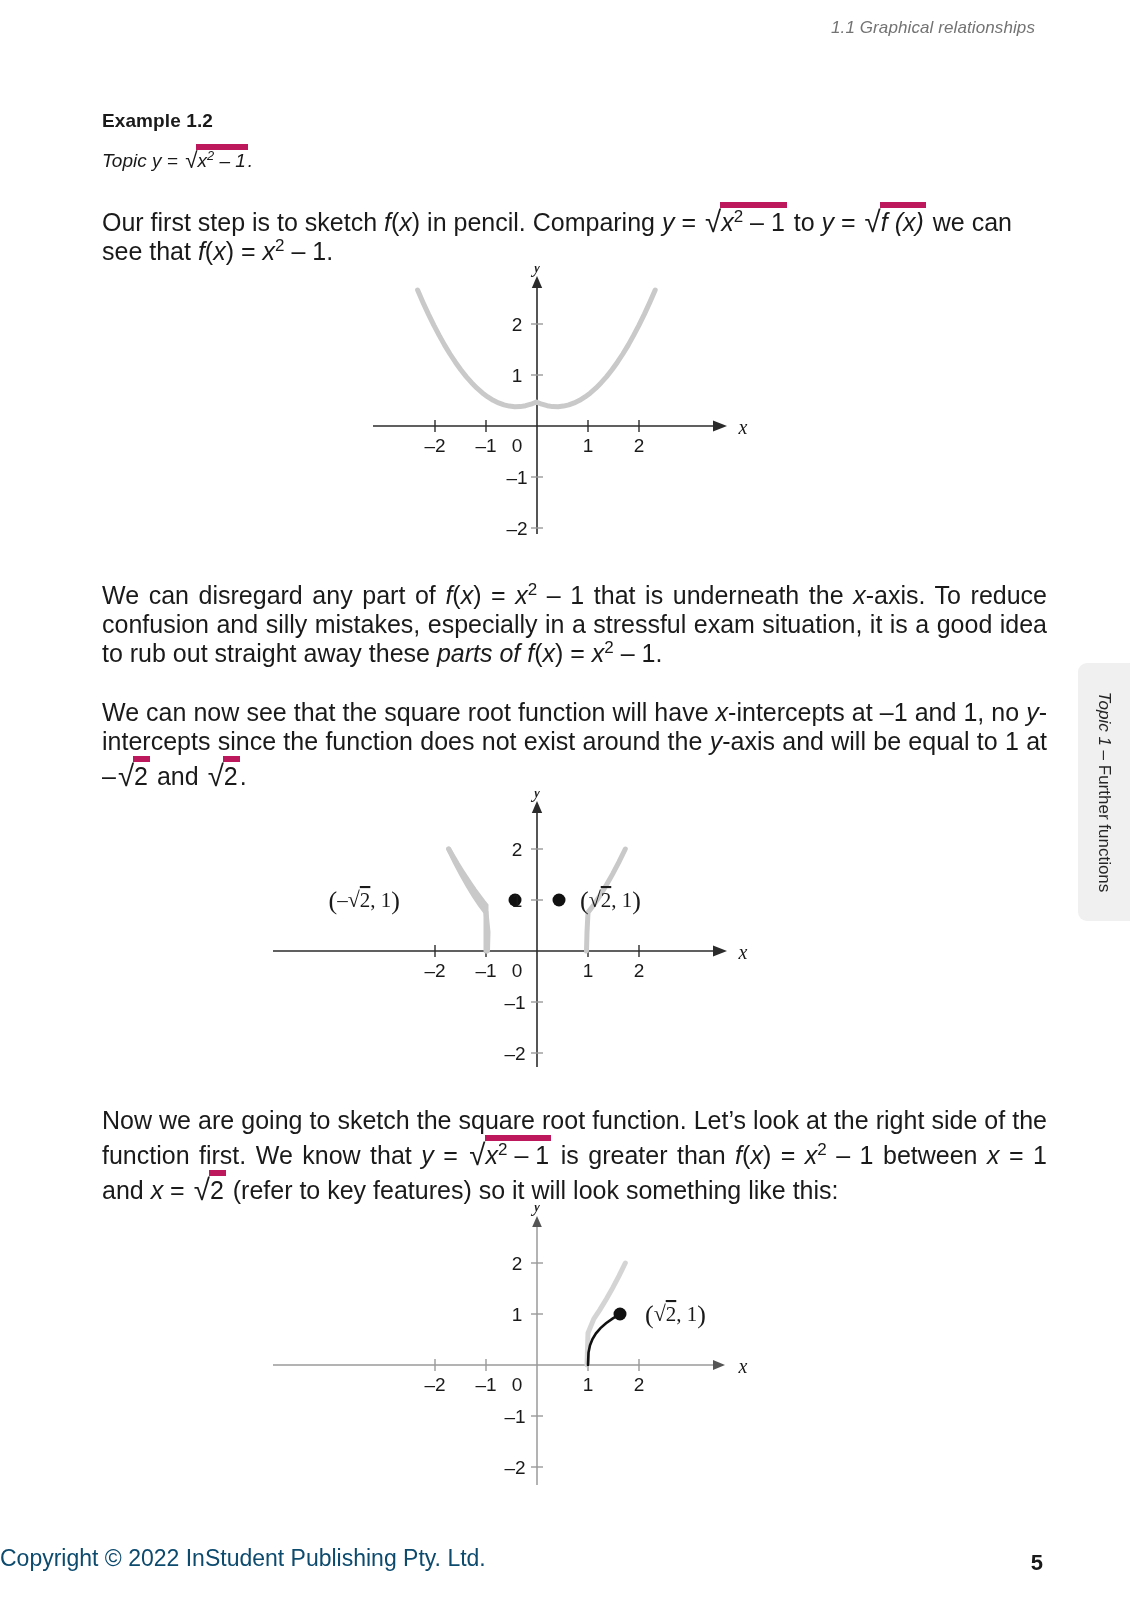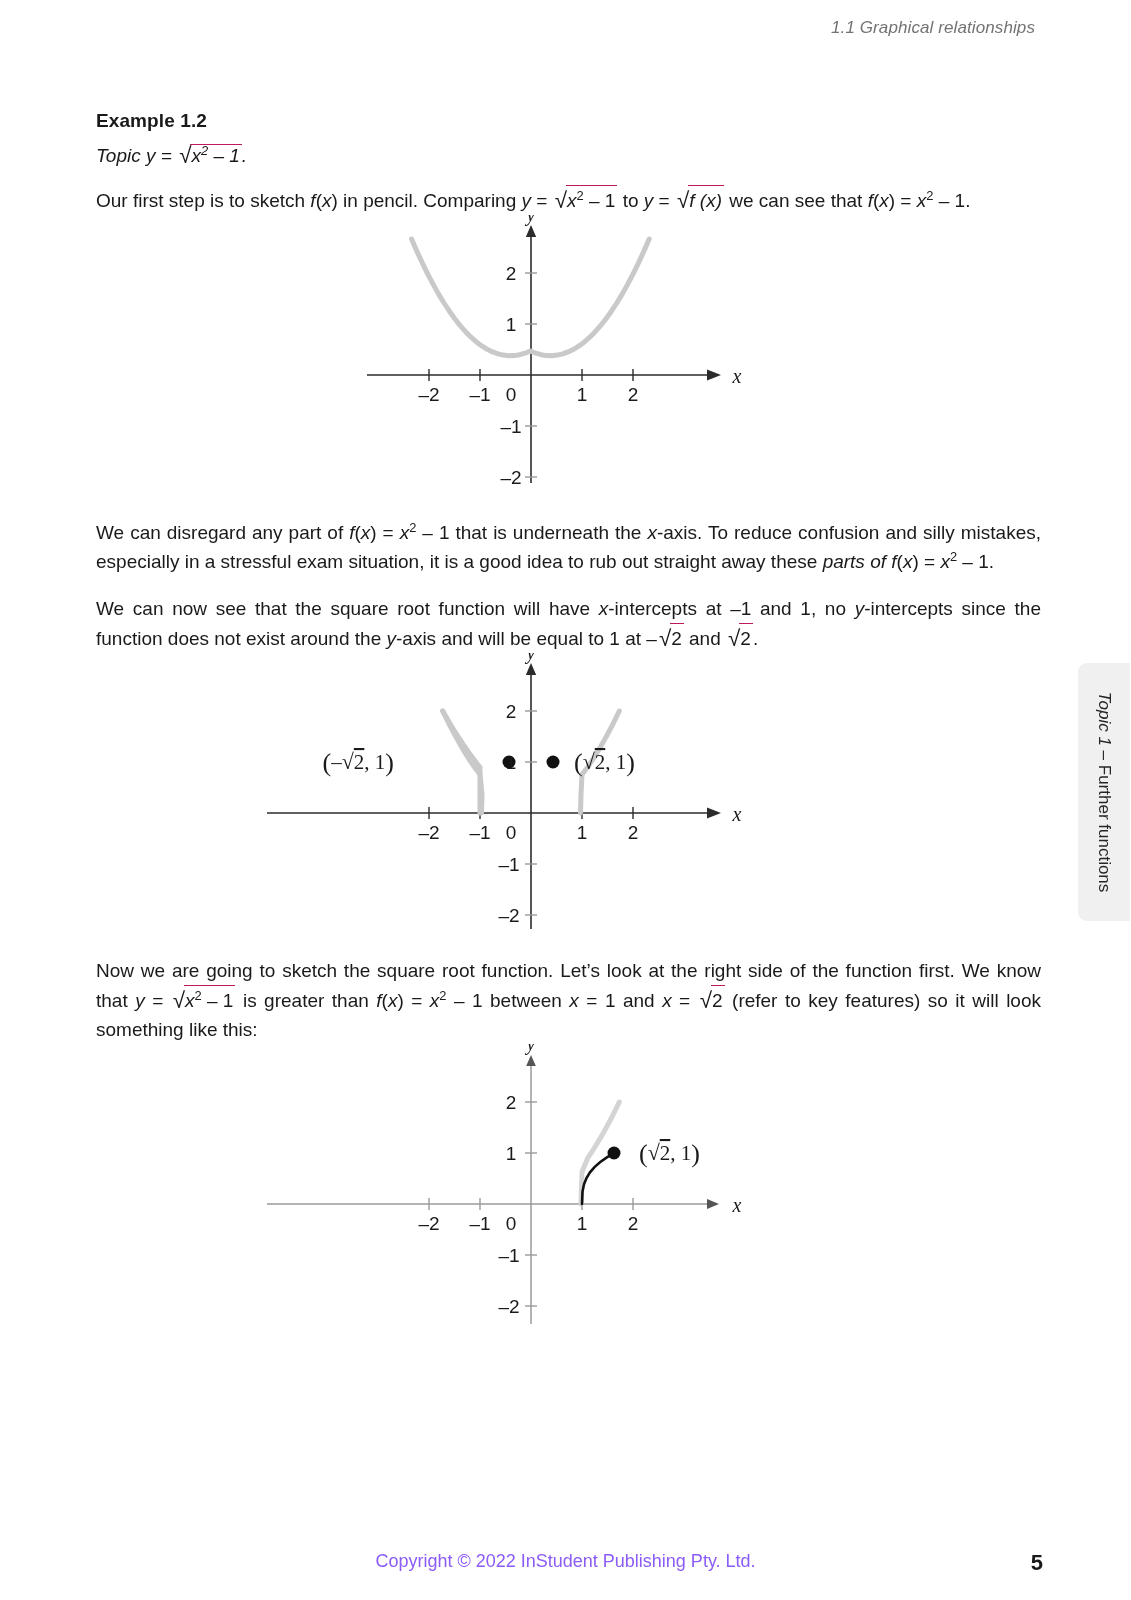--- a/index.html
+++ b/index.html
@@ -44,40 +44,40 @@
     transform: translate(-50%, -50%) rotate(90deg);
     white-space: nowrap;
     font-size: 17px;
     color: #262626;
   }
   .side-tab-label .topic-em { font-style: italic; }
 
   
   .content {
     position: absolute;
-    left: 96px;
+    left: 102px;
     top: 0;
     width: 945px;
   }
 
   .example-title {
     font-weight: bold;
     font-size: 19px;
     margin-top: 110px;
     letter-spacing: .1px;
   }
   .sketch-line {
     font-style: italic;
     font-size: 19px;
     margin-top: 12px;
   }
   .para {
-    font-size: 19px;
+    font-size: 25px;
     line-height: 29px;
-    margin-top: 18px;
+    margin-top: 30px;
     text-align: justify;
     text-justify: inter-word;
   }
   .para.no-justify { text-align: left; }
 
   
   .mi { font-style: italic; }
   .sup { font-size: .68em; vertical-align: super; line-height: 0; }
   .radical {
     display: inline-block;
@@ -85,43 +85,43 @@
     padding-left: 2px;
   }
   .radical > .sign {
     font-style: normal;
     font-size: 1.18em;
     line-height: 1;
     position: relative;
     top: 1px;
   }
   .radical > .rad-body {
-    border-top: 1px solid #be185d;
+    border-top: 6px solid #be185d;
     padding: 0 2px 0 1px;
     margin-left: -1px;
     display: inline-block;
   }
 
   
   .graph-wrap {
     position: relative;
     width: 100%;
     display: block;
   }
   .graph-wrap svg { display: block; margin: 0 auto; }
 
   
   .footer-copy {
     position: absolute;
     left: 0;
     right: 0;
     bottom: 28px;
-    text-align: center;
-    font-size: 18px;
-    color: #8b5cf6;
+    text-align: left;
+    font-size: 23px;
+    color: #0c4a6e;
   }
   .footer-page {
     position: absolute;
     right: 88px;
     bottom: 24px;
     font-size: 22px;
     font-weight: bold;
     color: #1a1a1a;
   }
 </style>

